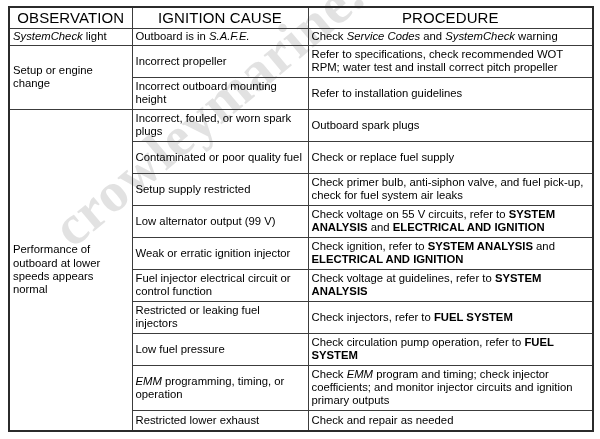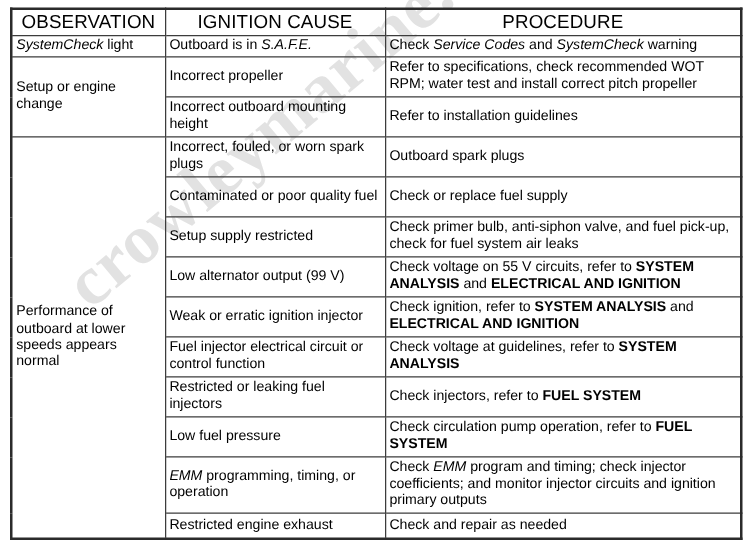--- a/index.html
+++ b/index.html
@@ -159,20 +159,20 @@
           <td style="height:28px">Low fuel pressure</td>
           <td><span>Check circulation pump operation, refer to </span><span class="bd">FUEL SYSTEM</span></td>
         </tr>
 
         <tr>
           <td style="height:41px"><span class="it">EMM</span><span> programming, timing, or operation</span></td>
           <td><span>Check </span><span class="it">EMM</span><span> program and timing; check injector coefficients; and monitor injector circuits and ignition primary outputs</span></td>
         </tr>
 
         <tr>
-          <td style="height:16px">Restricted engine exhaust</td>
+          <td style="height:16px">Restricted lower exhaust</td>
           <td>Check and repair as needed</td>
         </tr>
 
       </tbody>
     </table>
   </div>
 </div>
 
 </body></html>

